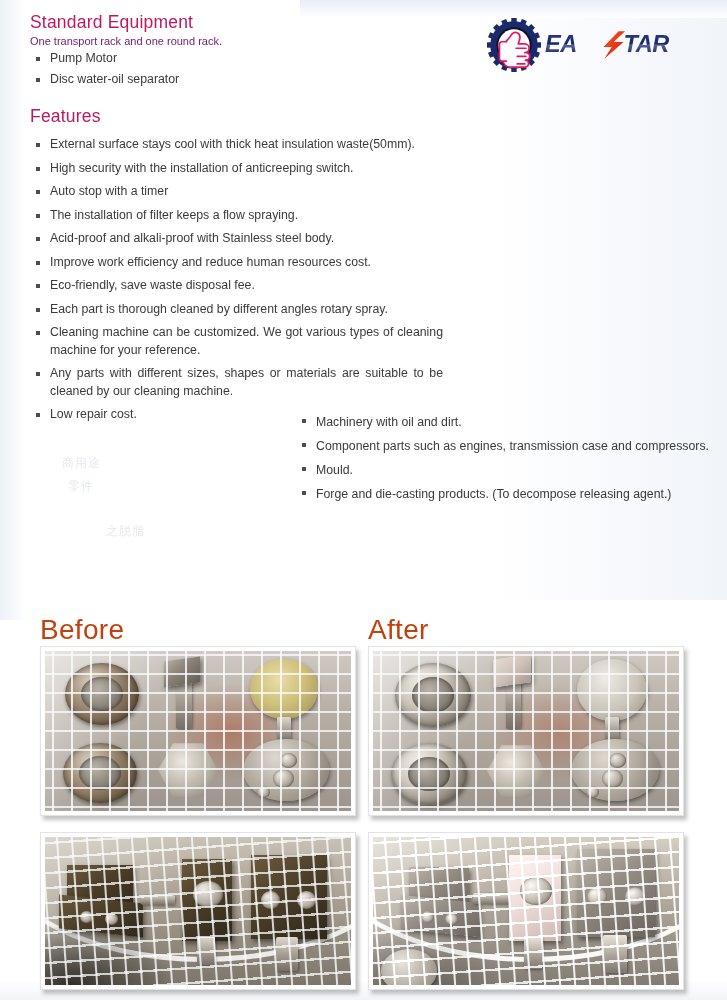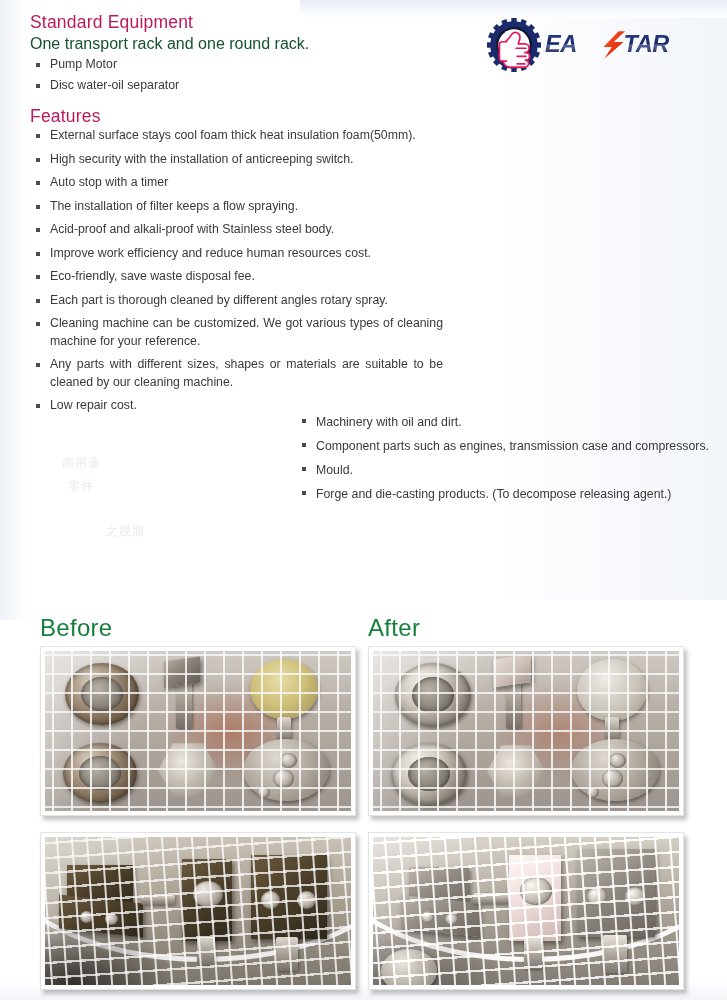--- a/index.html
+++ b/index.html
@@ -66,22 +66,22 @@
 
   h2.section-heading {
     color: #be185d;
     font-size: 17.5px;
     font-weight: normal;
     margin: 0;
     letter-spacing: .2px;
   }
 
   .intro-line {
-    color: #14532d;
-    font-size: 16px;
+    color: #701a75;
+    font-size: 11px;
     margin: 2px 0 3px 0;
   }
 
   ul.bullets {
     list-style: none;
     margin: 0;
     padding: 0;
   }
   ul.bullets li {
     position: relative;
@@ -132,21 +132,21 @@
   }
   .logo-mark { width: 54px; height: 54px; flex: 0 0 auto; }
   .logo-word { height: 40px; margin-left: 4px; }
 
   
   .features {
     position: absolute;
     left: 30px; top: 106px;
     width: 413px;
   }
-  .features h2 { margin-bottom: 0; }
+  .features h2 { margin-bottom: 9px; }
 
   
   .application {
     position: absolute;
     left: 296px; top: 412px;
     width: 415px;
   }
   .application h2 { margin-bottom: 5px; }
   .application ul.bullets li {
     line-height: 21px;
@@ -154,22 +154,22 @@
   }
 
   
   .gallery {
     position: absolute;
     left: 0; top: 600px;
     width: 727px; height: 400px;
   }
   .ba-label {
     position: absolute;
-    color: #15803d;
-    font-size: 24px;
+    color: #c2410c;
+    font-size: 28px;
     font-weight: normal;
     letter-spacing: .3px;
   }
   .ba-label.before { left: 40px; top: 14px; }
   .ba-label.after  { left: 368px; top: 14px; }
 
   .photo {
     position: absolute;
     background: #ffffff;
     border: 1px solid #e3e3e3;
@@ -380,21 +380,21 @@
         <text x="0" y="45" font-family="'Liberation Sans', sans-serif" font-size="48" font-weight="bold" font-style="italic" fill="url(#navyGrad)" letter-spacing="-1">EA</text>
         <polygon points="150,2 119,34 136,34 121,58 160,24 140,24 163,2" fill="url(#redGrad)"></polygon>
         <text x="160" y="45" font-family="'Liberation Sans', sans-serif" font-size="48" font-weight="bold" font-style="italic" fill="url(#navyGrad)" letter-spacing="-1">TAR</text>
       </svg>
     </div>
   </div>
 
   <div class="features">
     <h2 class="section-heading">Features</h2>
     <ul class="bullets">
-      <li>External surface stays cool foam thick heat insulation foam(50mm).</li>
+      <li>External surface stays cool with thick heat insulation waste(50mm).</li>
       <li>High security with the installation of anticreeping switch.</li>
       <li>Auto stop with a timer</li>
       <li>The installation of filter keeps a flow spraying.</li>
       <li>Acid-proof and alkali-proof with Stainless steel body.</li>
       <li>Improve work efficiency and reduce human resources cost.</li>
       <li>Eco-friendly, save waste disposal fee.</li>
       <li>Each part is thorough cleaned by different angles rotary spray.</li>
       <li>Cleaning machine can be customized. We got various types of cleaning machine for your reference.</li>
       <li>Any parts with different sizes, shapes or materials are suitable to be cleaned by our cleaning machine.</li>
       <li>Low repair cost.</li>

